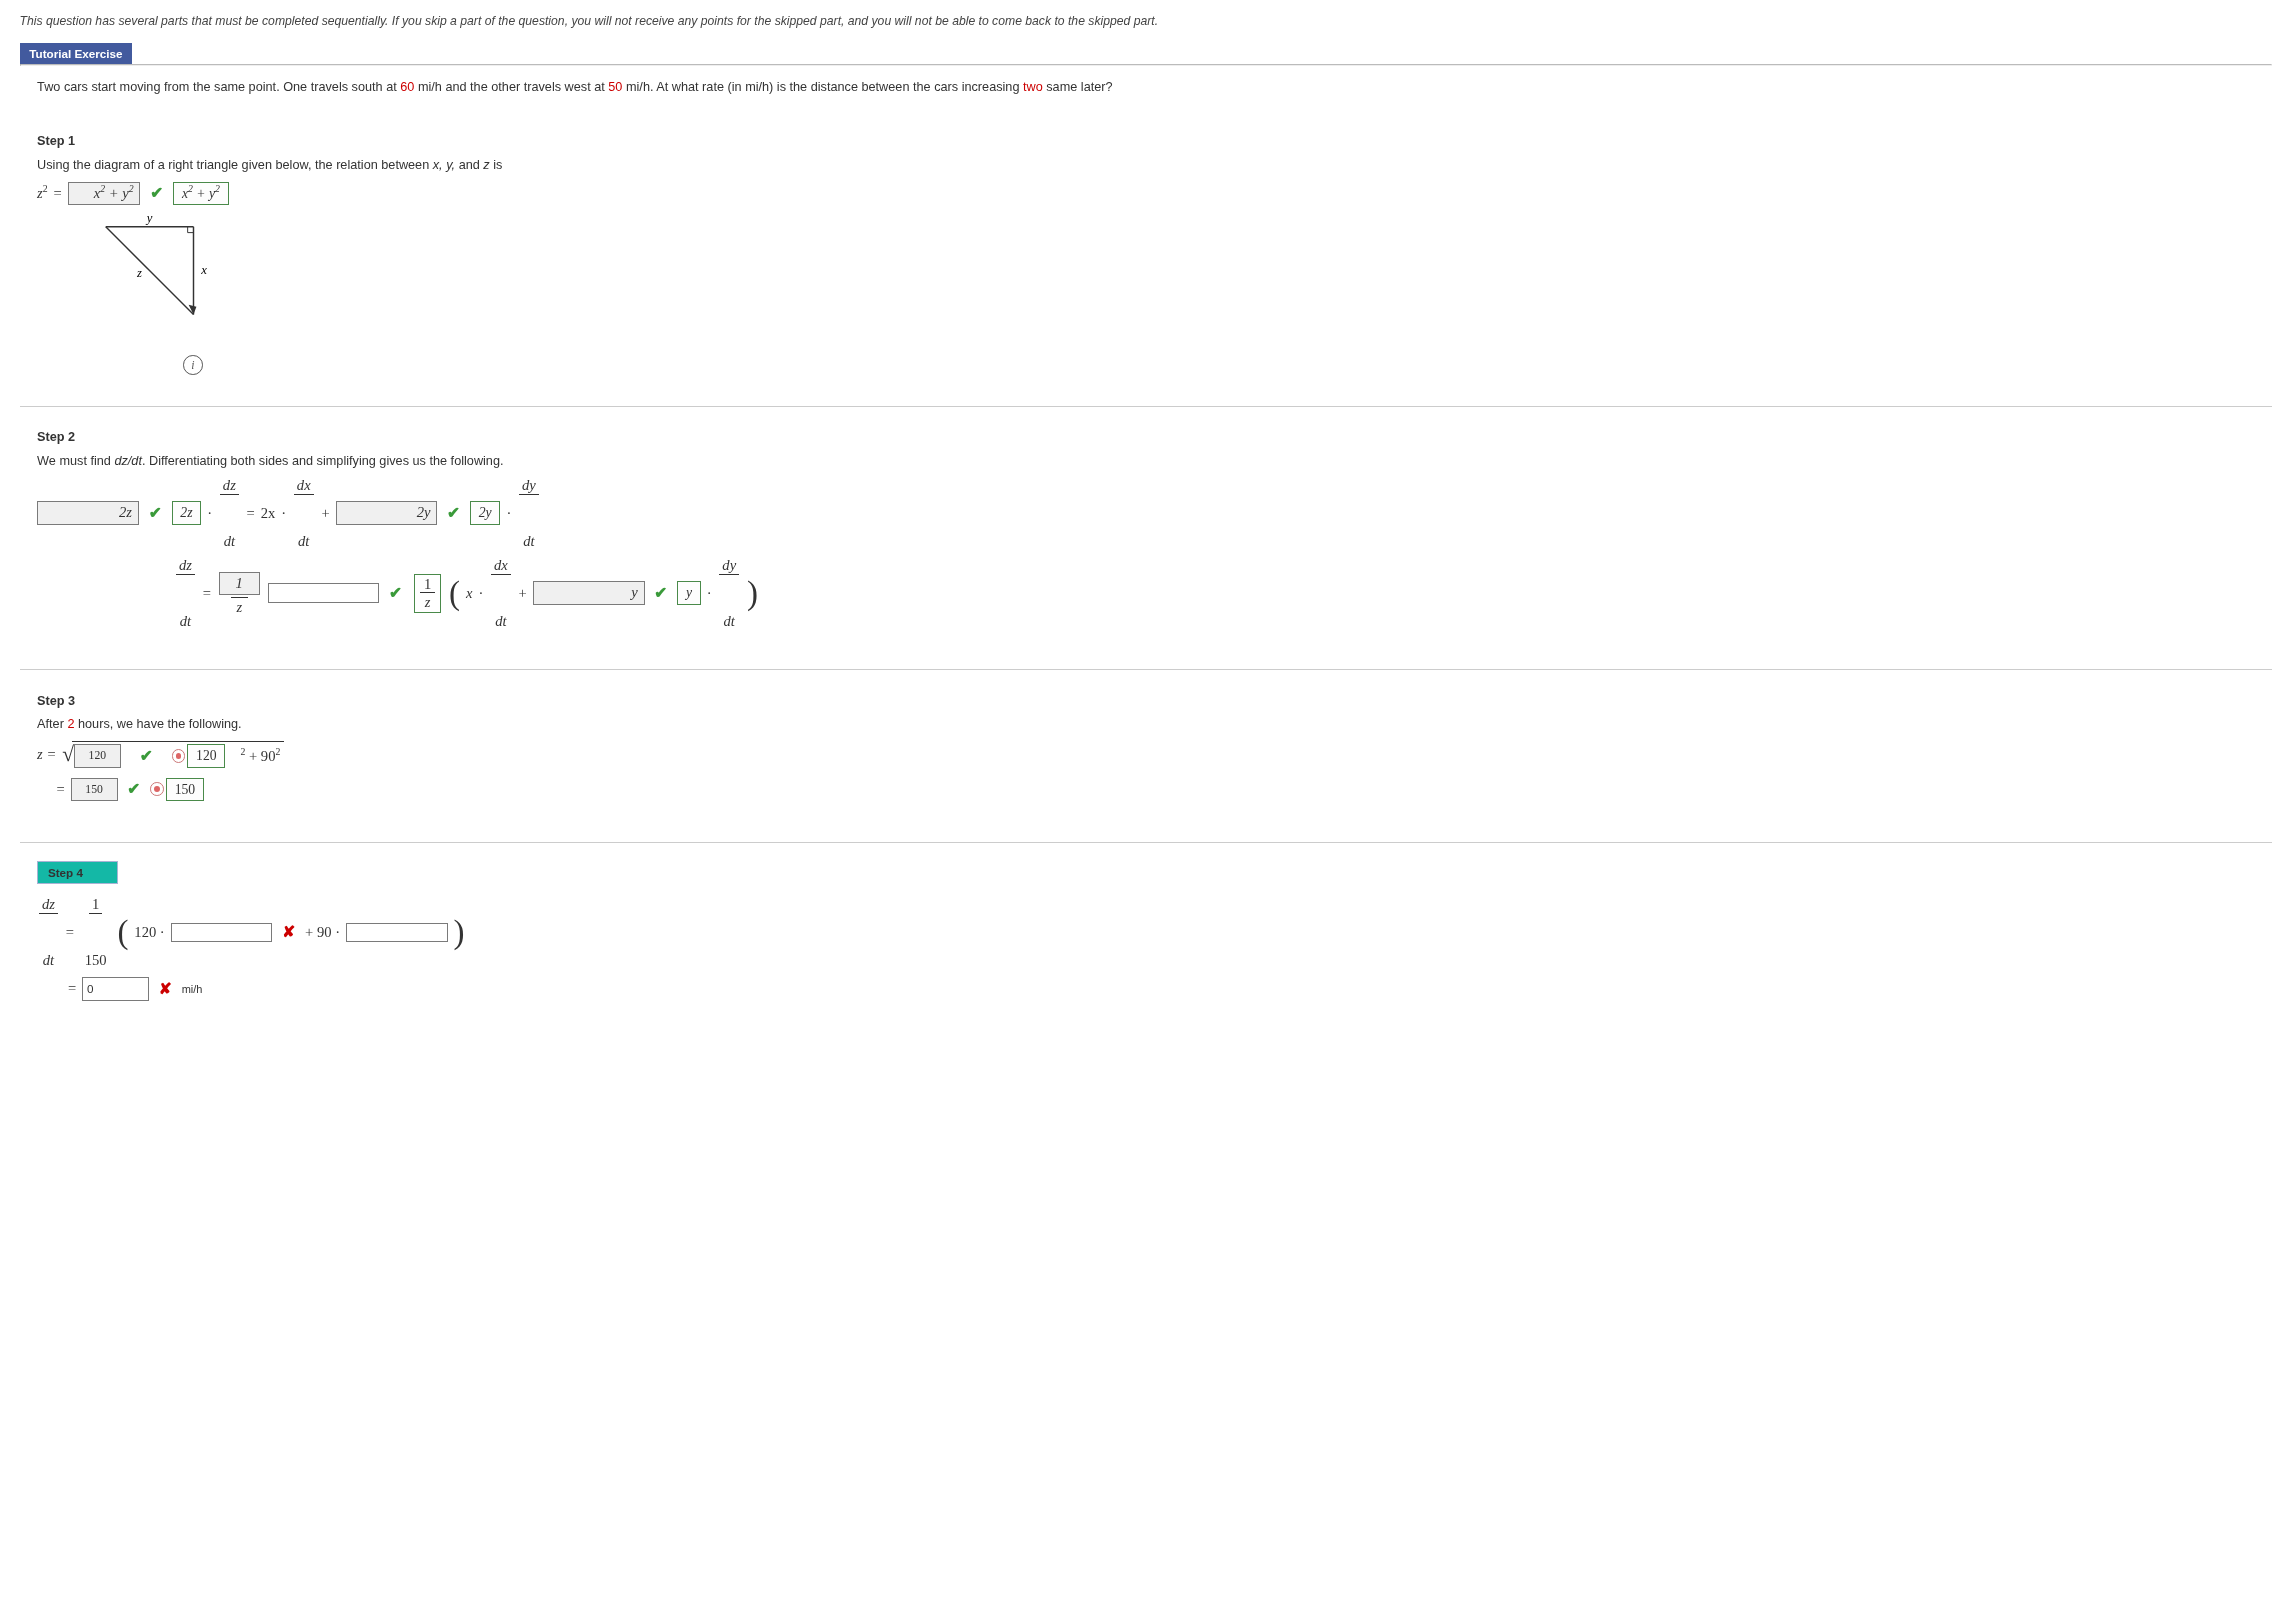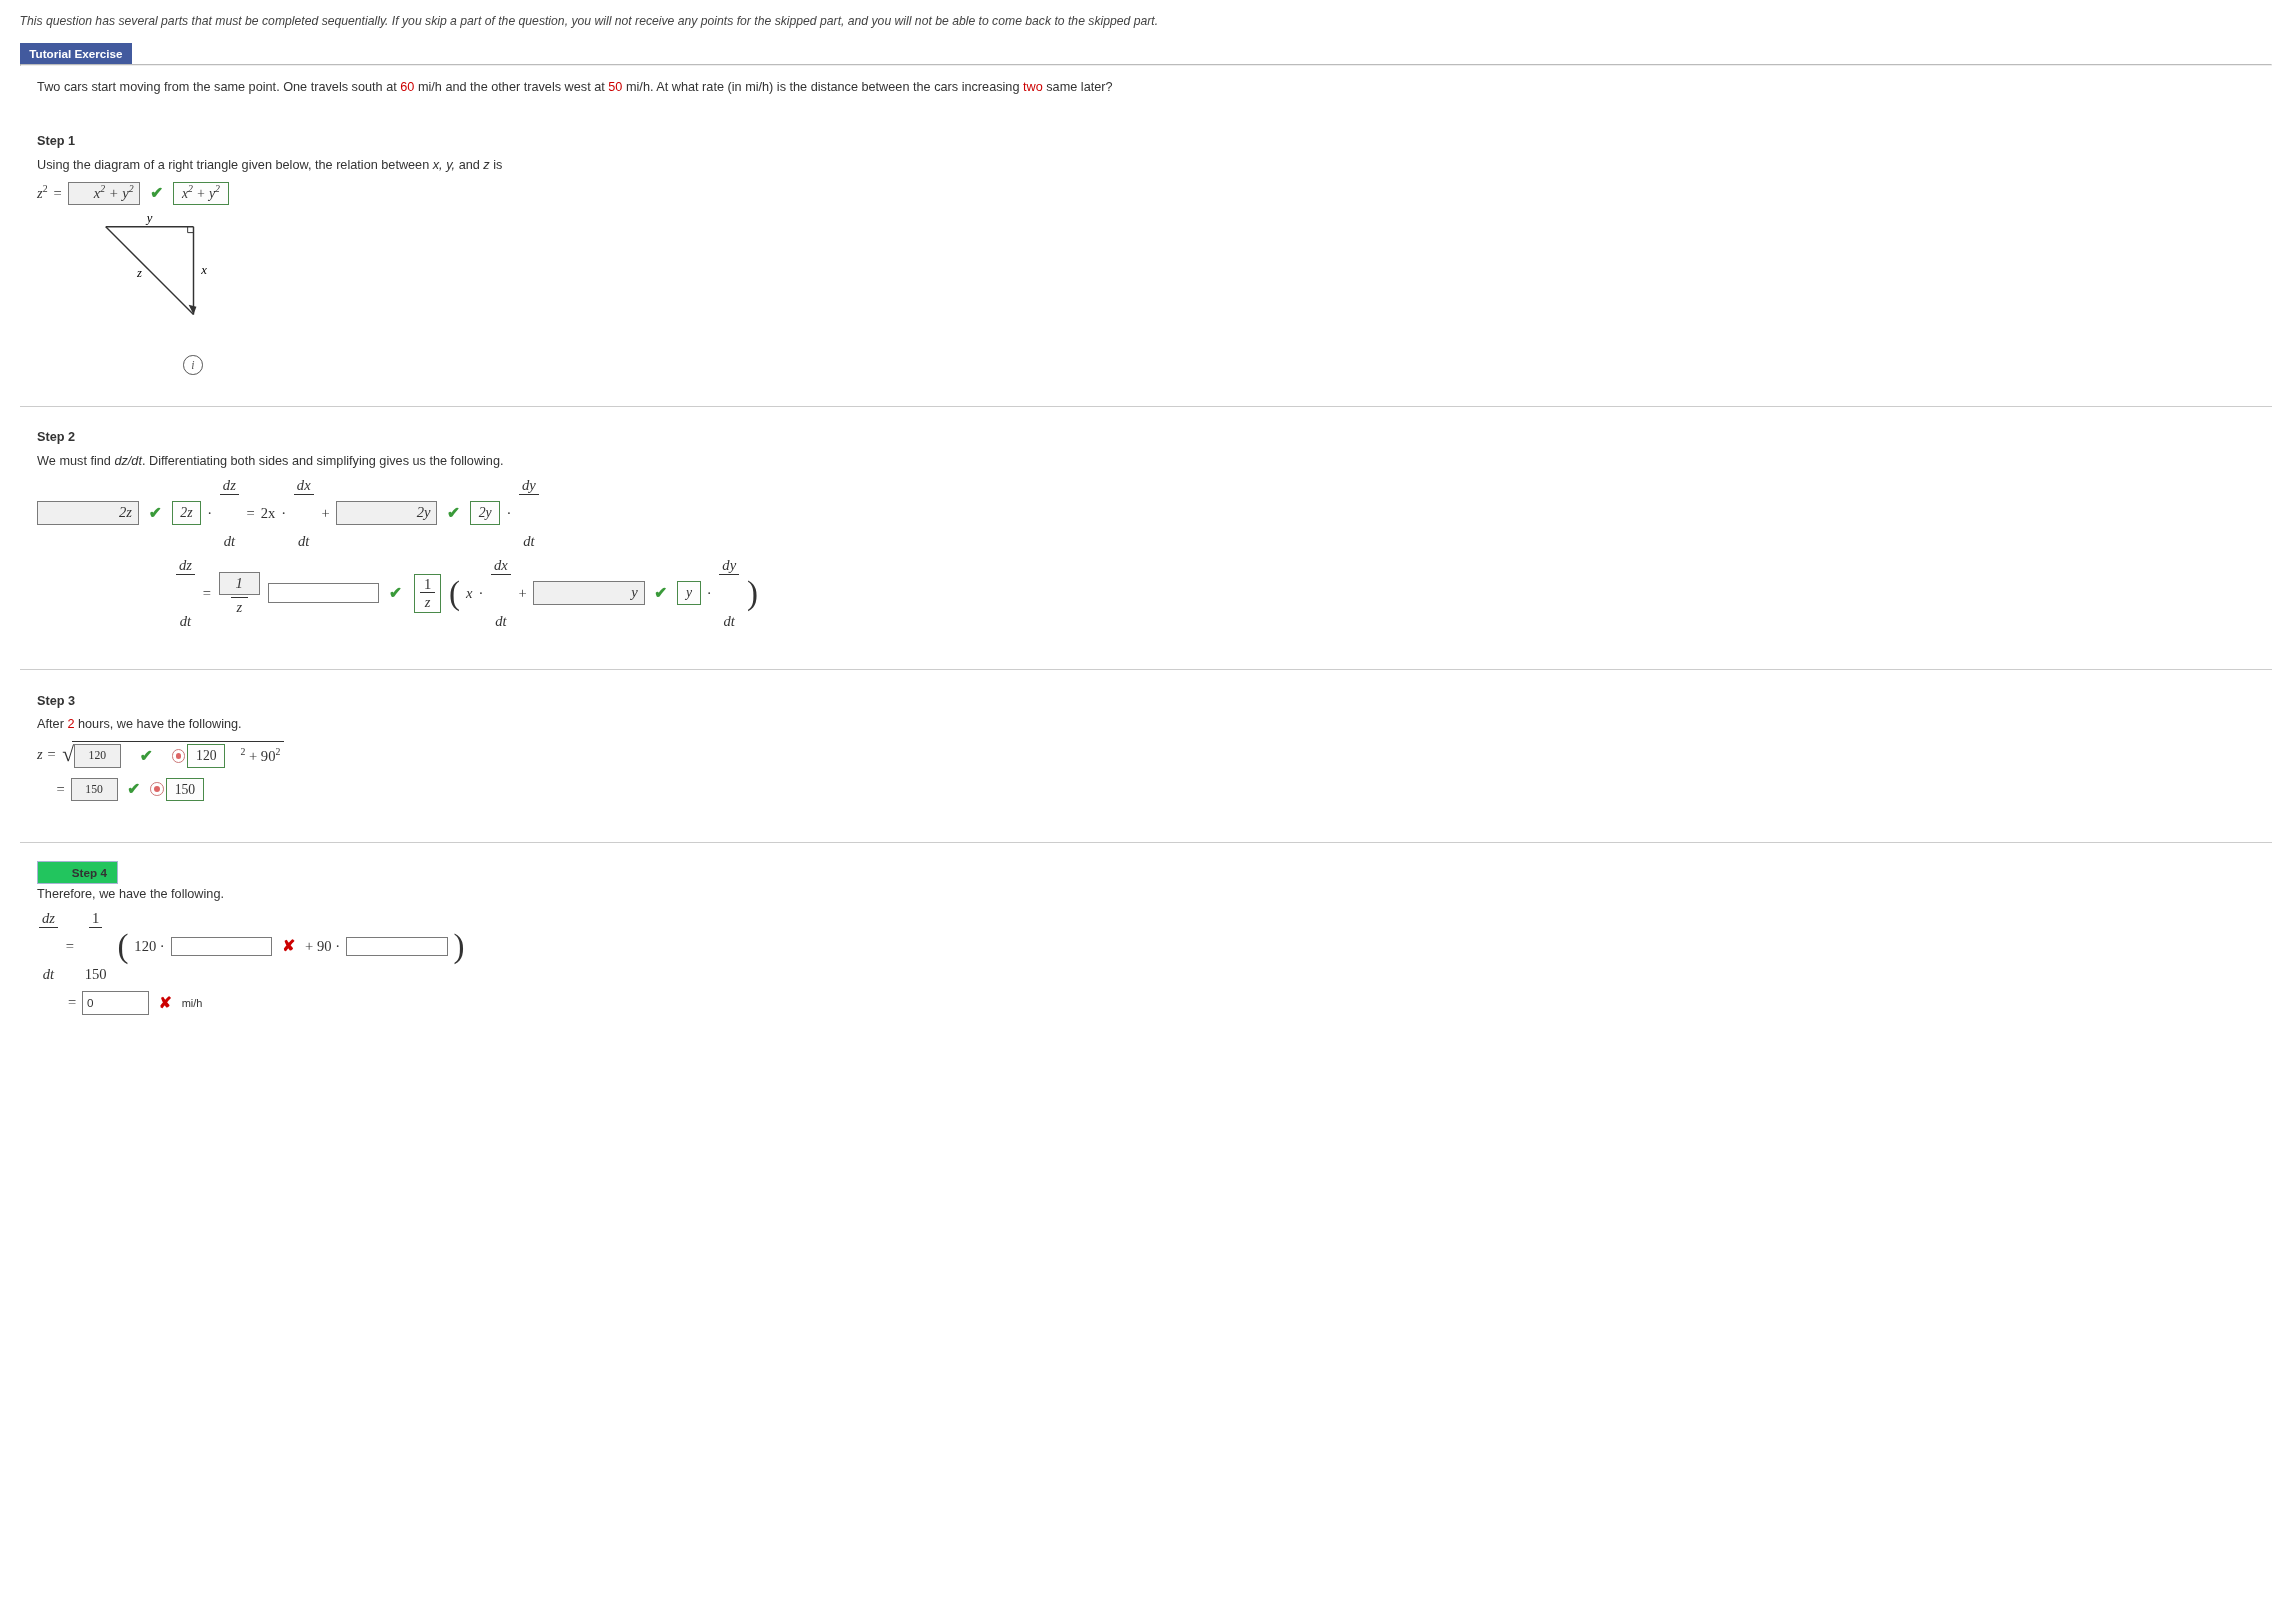--- a/index.html
+++ b/index.html
@@ -208,29 +208,28 @@
     content: "";
     position: absolute;
     left: 2.9px;
     top: 2.9px;
     width: 5.9px;
     height: 5.9px;
     background: #d66;
     border-radius: 50%;
   }
   .step4-bar {
-    background: #22c55e;
+    background: #14b8a6;
     border: 1px solid #a8b3d4;
     padding: 3.9px 9.8px;
     font-weight: bold;
     font-size: 11.7px;
     display: block;
     width: 59px;
     margin: 17.6px 0 0 17.6px;
-    text-align: right;
   }
 </style>
 </head>
 <body>
 
 <div class="container">
 
   <div class="instructions">This question has several parts that must be completed sequentially. If you skip a part of the question, you will not receive any points for the skipped part, and you will not be able to come back to the skipped part.</div>
 
   <div>
@@ -370,21 +369,20 @@
       <span class="inputbox narrow" style="min-width:33px;font-style:normal;font-family:Verdana;font-size:11.7px;text-align:center">150</span>
       <span class="check">✔</span>
       <span><span class="target-icon"></span><span class="solution-box" style="font-style:normal">150</span></span>
     </div>
   </div>
 
   <hr class="sep">
 
   <div class="step4-bar">Step 4</div>
   <div class="step-body">
-    <div>Therefore, we have the following.</div>
 
     <div class="eq-row">
       <span class="frac">
           <span class="num">dz</span>
           <span class="den">dt</span>
         </span>
       <span>=</span>
       <span class="frac">
           <span class="num" style="font-style:normal">1</span>
           <span class="den" style="font-style:normal">150</span>

